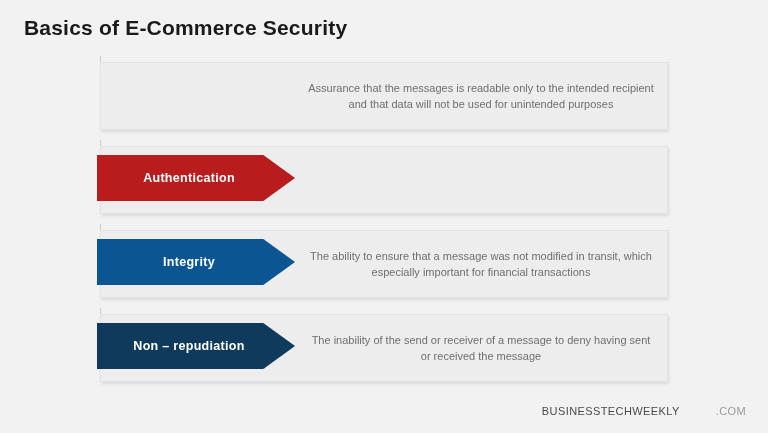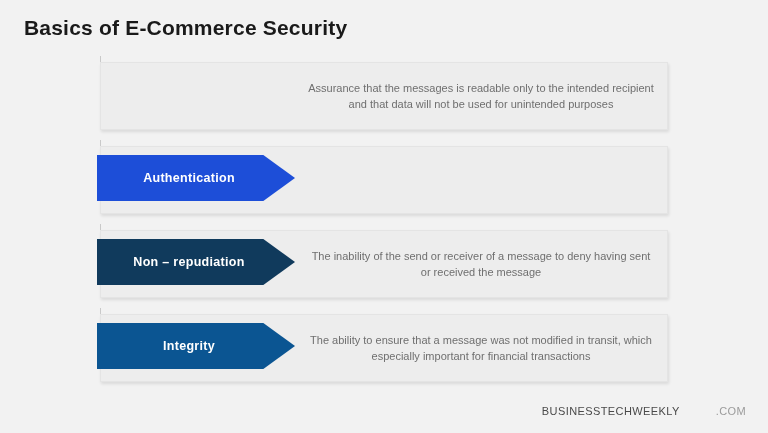--- a/index.html
+++ b/index.html
@@ -138,35 +138,35 @@
 
     <div class="row">
       <div class="row-tick"></div>
       <div class="row-card"></div>
       <div class="desc">Assurance that the messages is readable only to the intended recipient and that data will not be used for unintended purposes</div>
     </div>
 
     <div class="row">
       <div class="row-tick"></div>
       <div class="row-card"></div>
-      <div class="chevron" style="background: #1d4ed8;">Authentication</div>
+      <div class="chevron" style="background: #b91c1c;">Authentication</div>
+    </div>
+
+    <div class="row">
+      <div class="row-tick"></div>
+      <div class="row-card"></div>
+      <div class="chevron" style="background: rgb(11, 85, 146);">Integrity</div>
+      <div class="desc">The ability to ensure that a message was not modified in transit, which especially important for financial transactions</div>
     </div>
 
     <div class="row">
       <div class="row-tick"></div>
       <div class="row-card"></div>
       <div class="chevron" style="background: rgb(16, 58, 92);">Non – repudiation</div>
       <div class="desc">The inability of the send or receiver of a message to deny having sent or received the message</div>
-    </div>
-
-    <div class="row">
-      <div class="row-tick"></div>
-      <div class="row-card"></div>
-      <div class="chevron" style="background: rgb(11, 85, 146);">Integrity</div>
-      <div class="desc">The ability to ensure that a message was not modified in transit, which especially important for financial transactions</div>
     </div>
 
   </div>
 
   <div class="footer">
     <span class="brand">BUSINESSTECHWEEKLY</span><span class="tld">.COM</span>
   </div>
 
 </div>
 

